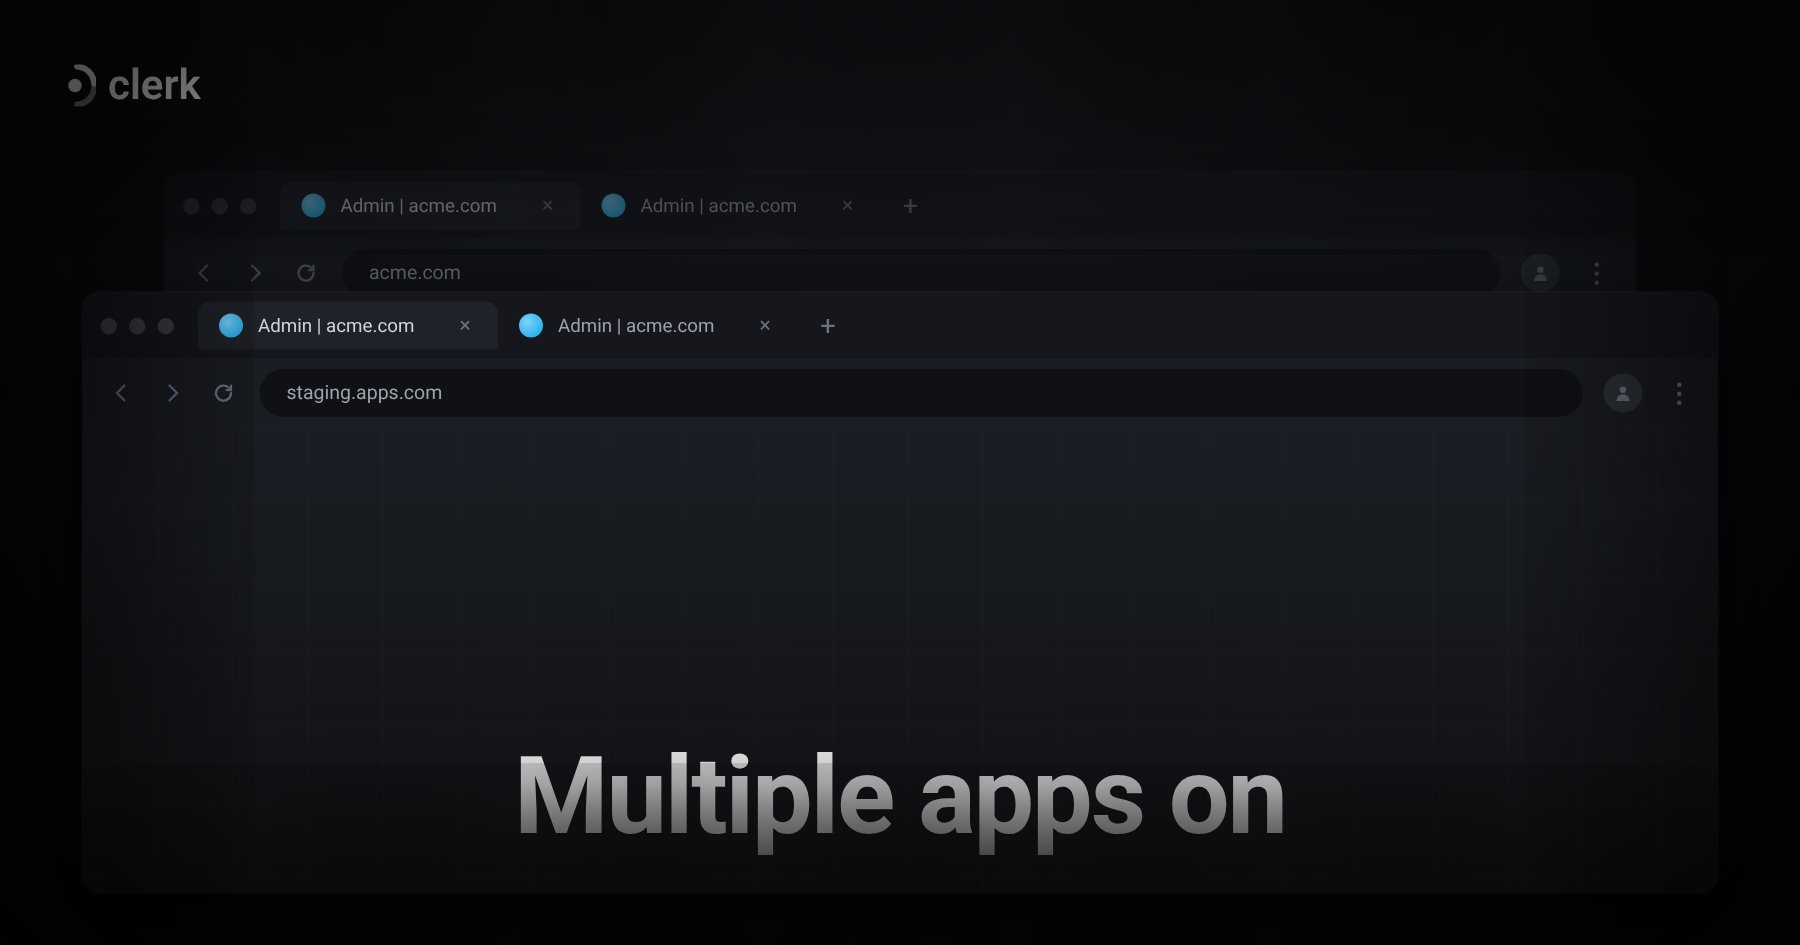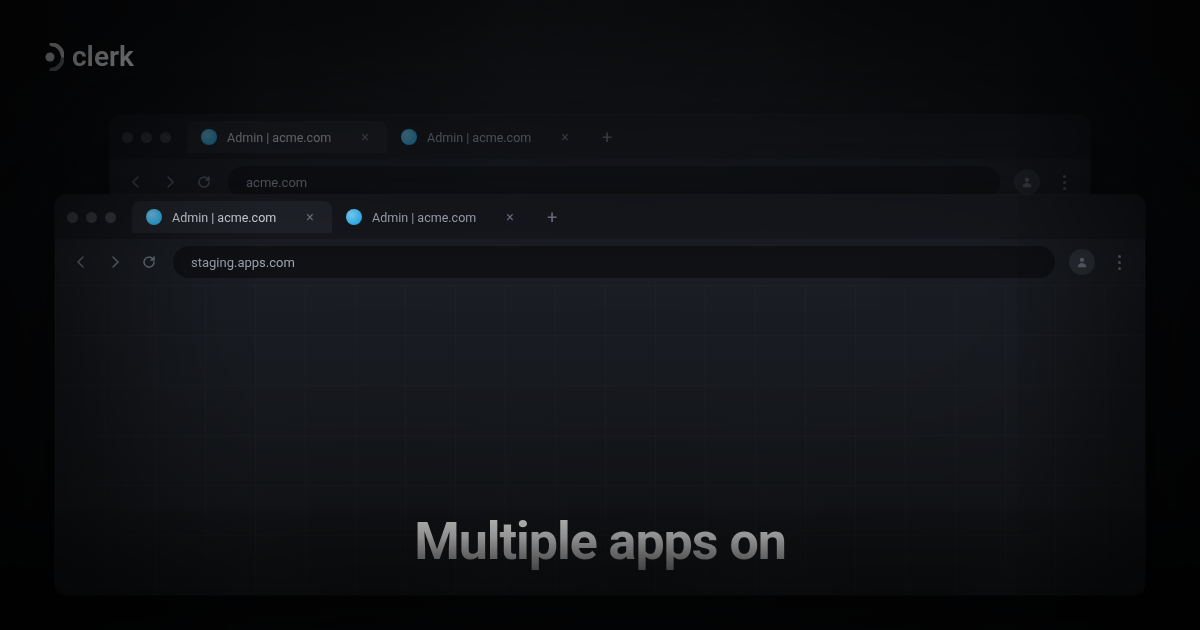--- a/index.html
+++ b/index.html
@@ -210,21 +210,21 @@
         linear-gradient(90deg, rgba(255,255,255,0.015) 1px, transparent 1px);
       background-size: 50px 50px;
     }
     
     .headline {
       position: absolute;
       left: 0;
       right: 0;
       bottom: 60px;
       text-align: center;
-      font-size: 52px;
+      font-size: 72px;
       font-weight: 700;
       line-height: 1.08;
       letter-spacing: -0.02em;
       background: linear-gradient(180deg, #ffffff 0%, #e5e5e5 40%, #808080 100%);
       -webkit-background-clip: text;
       background-clip: text;
       -webkit-text-fill-color: transparent;
       color: transparent;
       text-decoration: underline;
     }

